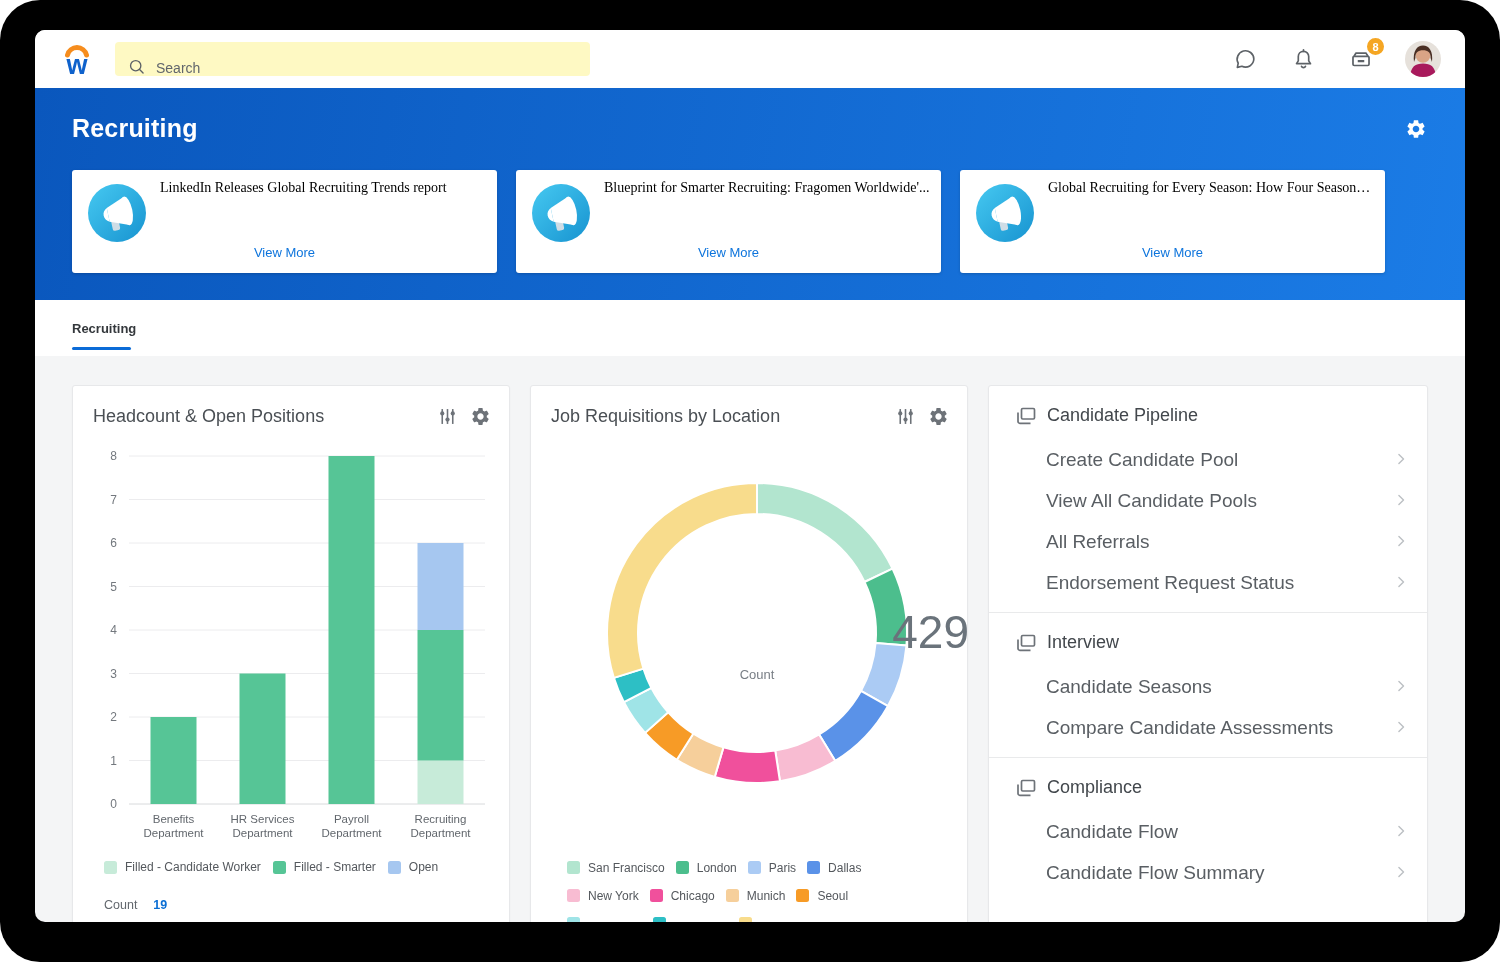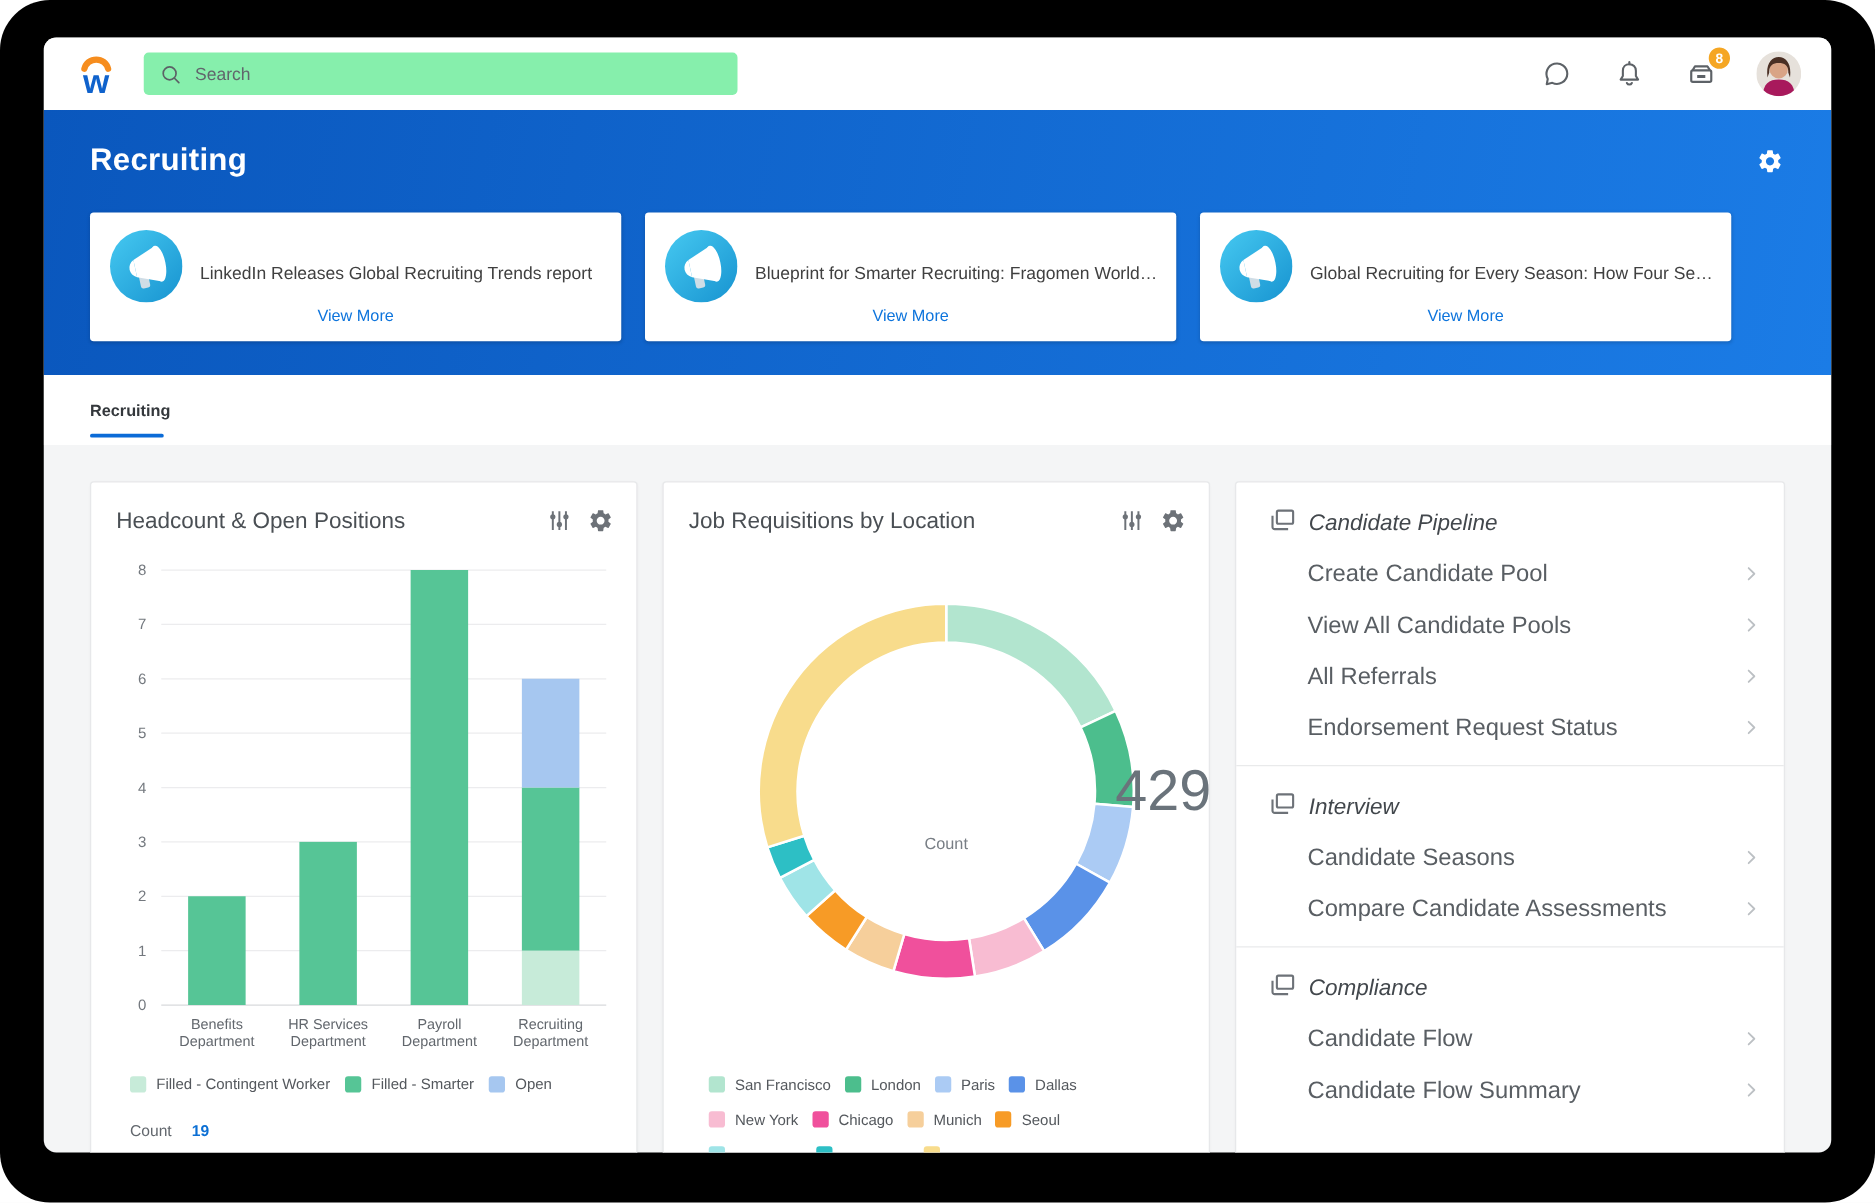--- a/index.html
+++ b/index.html
@@ -3,37 +3,37 @@
 <meta charset="utf-8">
 <style>
   * { margin:0; padding:0; box-sizing:border-box; }
   html,body { width:1500px; height:962px; background:#fff; font-family:"Liberation Sans", sans-serif; }
   .frame { position:absolute; left:0; top:0; width:1500px; height:962px; background:#000; border-radius:40px; overflow:hidden; }
   .app { position:absolute; left:35px; top:30px; width:1430px; height:892px; background:#f4f5f6; border-radius:10px; overflow:hidden; }
 
   
   .topbar { position:absolute; left:0; top:0; width:1430px; height:58px; background:#fff; }
   .logo { position:absolute; left:24px; top:11px; width:36px; height:38px; cursor:pointer; }
-  .searchbox { position:absolute; left:80px; top:12px; width:475px; height:34px; background:#86efac; border-radius:4px; display:flex; align-items:center; padding-left:12px; }
+  .searchbox { position:absolute; left:80px; top:12px; width:475px; height:34px; background:#fef9c3; border-radius:4px; display:flex; align-items:flex-end; padding-left:12px; }
   .searchbox svg { flex:0 0 auto; }
   .searchbox input { border:none; outline:none; background:transparent; font-size:14px; color:#3c4045; margin-left:10px; width:400px; font-family:"Liberation Sans", sans-serif; }
   .searchbox input::placeholder { color:#61666c; opacity:1; }
   .tb-icons { position:absolute; right:24px; top:0; height:58px; display:flex; align-items:center; gap:30px; }
   .tb-btn { position:relative; width:28px; height:28px; display:flex; align-items:center; justify-content:center; cursor:pointer; color:#5d6artisan; color:#5d6267; }
   .badge { position:absolute; top:-9px; right:-11px; min-width:21px; height:21px; background:#f5a623; color:#fff; border-radius:50%; font-size:11px; font-weight:bold; display:flex; align-items:center; justify-content:center; border:2px solid #fff; }
   .avatar { width:36px; height:36px; border-radius:50%; overflow:hidden; cursor:pointer; }
 
   
   .banner { position:absolute; left:0; top:58px; width:1430px; height:212px; background:linear-gradient(100deg,#0a57bd 0%, #1b7ce6 100%); }
   .banner-title { position:absolute; left:37px; top:26px; color:#fff; font-size:25px; font-weight:600; letter-spacing:.2px; }
   .banner-gear { position:absolute; right:38px; top:30px; width:22px; height:22px; color:#fff; cursor:pointer; }
   .cards { position:absolute; left:37px; top:82px; display:flex; gap:19px; }
   .card { position:relative; width:425px; height:103px; background:#fff; border-radius:3px; box-shadow:0 1px 3px rgba(0,0,0,.18); }
   .card-icon { position:absolute; left:16px; top:14px; width:58px; height:58px; }
-  .card-title { position:absolute; left:88px; right:10px; top:40px; font-size:14px; color:#404040; white-space:nowrap; overflow:hidden; text-overflow:ellipsis; }
+  .card-title { position:absolute; left:88px; right:10px; top:10px; font-size:14px; color:#000000; white-space:nowrap; overflow:hidden; text-overflow:ellipsis;font-family:Liberation Serif, serif; }
   .card-link { position:absolute; left:0; right:0; bottom:13px; text-align:center; font-size:13px; color:#0d74dc; cursor:pointer; }
 
   
   .tabbar { position:absolute; left:0; top:270px; width:1430px; height:56px; background:#fff; }
   .tab { position:absolute; left:37px; top:0; height:56px; display:flex; align-items:center; font-size:13px; font-weight:bold; color:#34383c; cursor:pointer; }
   .tab-underline { position:absolute; left:37px; bottom:6px; width:59px; height:3px; background:#0b6bd7; border-radius:2px; }
 
   
   .content { position:absolute; left:0; top:326px; width:1430px; height:566px; }
   .panel { position:absolute; top:29px; height:580px; background:#fff; border:1px solid #e7e8ea; border-radius:3px; box-shadow:0 1px 2px rgba(0,0,0,.04); }
@@ -56,21 +56,21 @@
   .donut-value { font-size:46px; color:#6a737b;text-align:right; }
   .donut-label { font-size:13px; color:#787e85; margin-top:8px; }
   .donut-legend { position:absolute; left:36px; top:474px; right:10px; font-size:12px; color:#54585d; }
   .dl-row { display:flex; column-gap:17px; height:15px; margin-bottom:13px; align-items:center; white-space:nowrap;gap:11px; }
   .dl-item { display:flex; align-items:center; }
   .dl-item .sw { margin-right:8px; }
   .dl-stub { width:75px; }
 
   
   .section { padding-top:19px; }
-  .sec-header { margin:0 20px 10px 25px; display:flex; align-items:flex-end; gap:9px; color:#6d7278;font-style:italic; }
+  .sec-header { margin:0 20px 10px 25px; display:flex; align-items:flex-start; gap:9px; color:#6d7278; }
   .sec-title { font-size:18px; color:#42474c; }
   .qrow { position:relative; height:41px; display:flex; align-items:center; padding-left:57px; padding-right:44px; font-size:19px; color:#595e63; cursor:pointer; }
   .qrow .chev { position:absolute; right:16px; top:10px; width:20px; height:20px; color:#bcc0c4; }
   .divider { height:1px; background:#e9eaeb; margin-top:9px; }
 
   svg text { font-family:"Liberation Sans", sans-serif; }
 </style>
 </head>
 <body>
 
@@ -244,21 +244,21 @@
             <text x="258.5" y="395" text-anchor="middle" fill="#62676d" font-size="11.5">Department</text>
             <rect x="324.5" y="318.5" width="46" height="43.5" fill="#c7ebd9"></rect>
             <rect x="324.5" y="188" width="46" height="130.5" fill="#56c596"></rect>
             <rect x="324.5" y="101" width="46" height="87" fill="#a6c7f0"></rect>
             <text x="347.5" y="381" text-anchor="middle" fill="#62676d" font-size="11.5">Recruiting</text>
             <text x="347.5" y="395" text-anchor="middle" fill="#62676d" font-size="11.5">Department</text>
           </svg>
         <div class="bar-legend">
           <span class="dl-item">
               <span class="sw" style="background: rgb(199, 235, 217);"></span>
-              <span>Filled - Contingent Worker</span>
+              <span>Filled - Candidate Worker</span>
             </span>
           <span class="dl-item">
               <span class="sw" style="background: rgb(86, 197, 150);"></span>
               <span>Filled - Smarter</span>
             </span>
           <span class="dl-item">
               <span class="sw" style="background: rgb(166, 199, 240);"></span>
               <span>Open</span>
             </span>
         </div>

